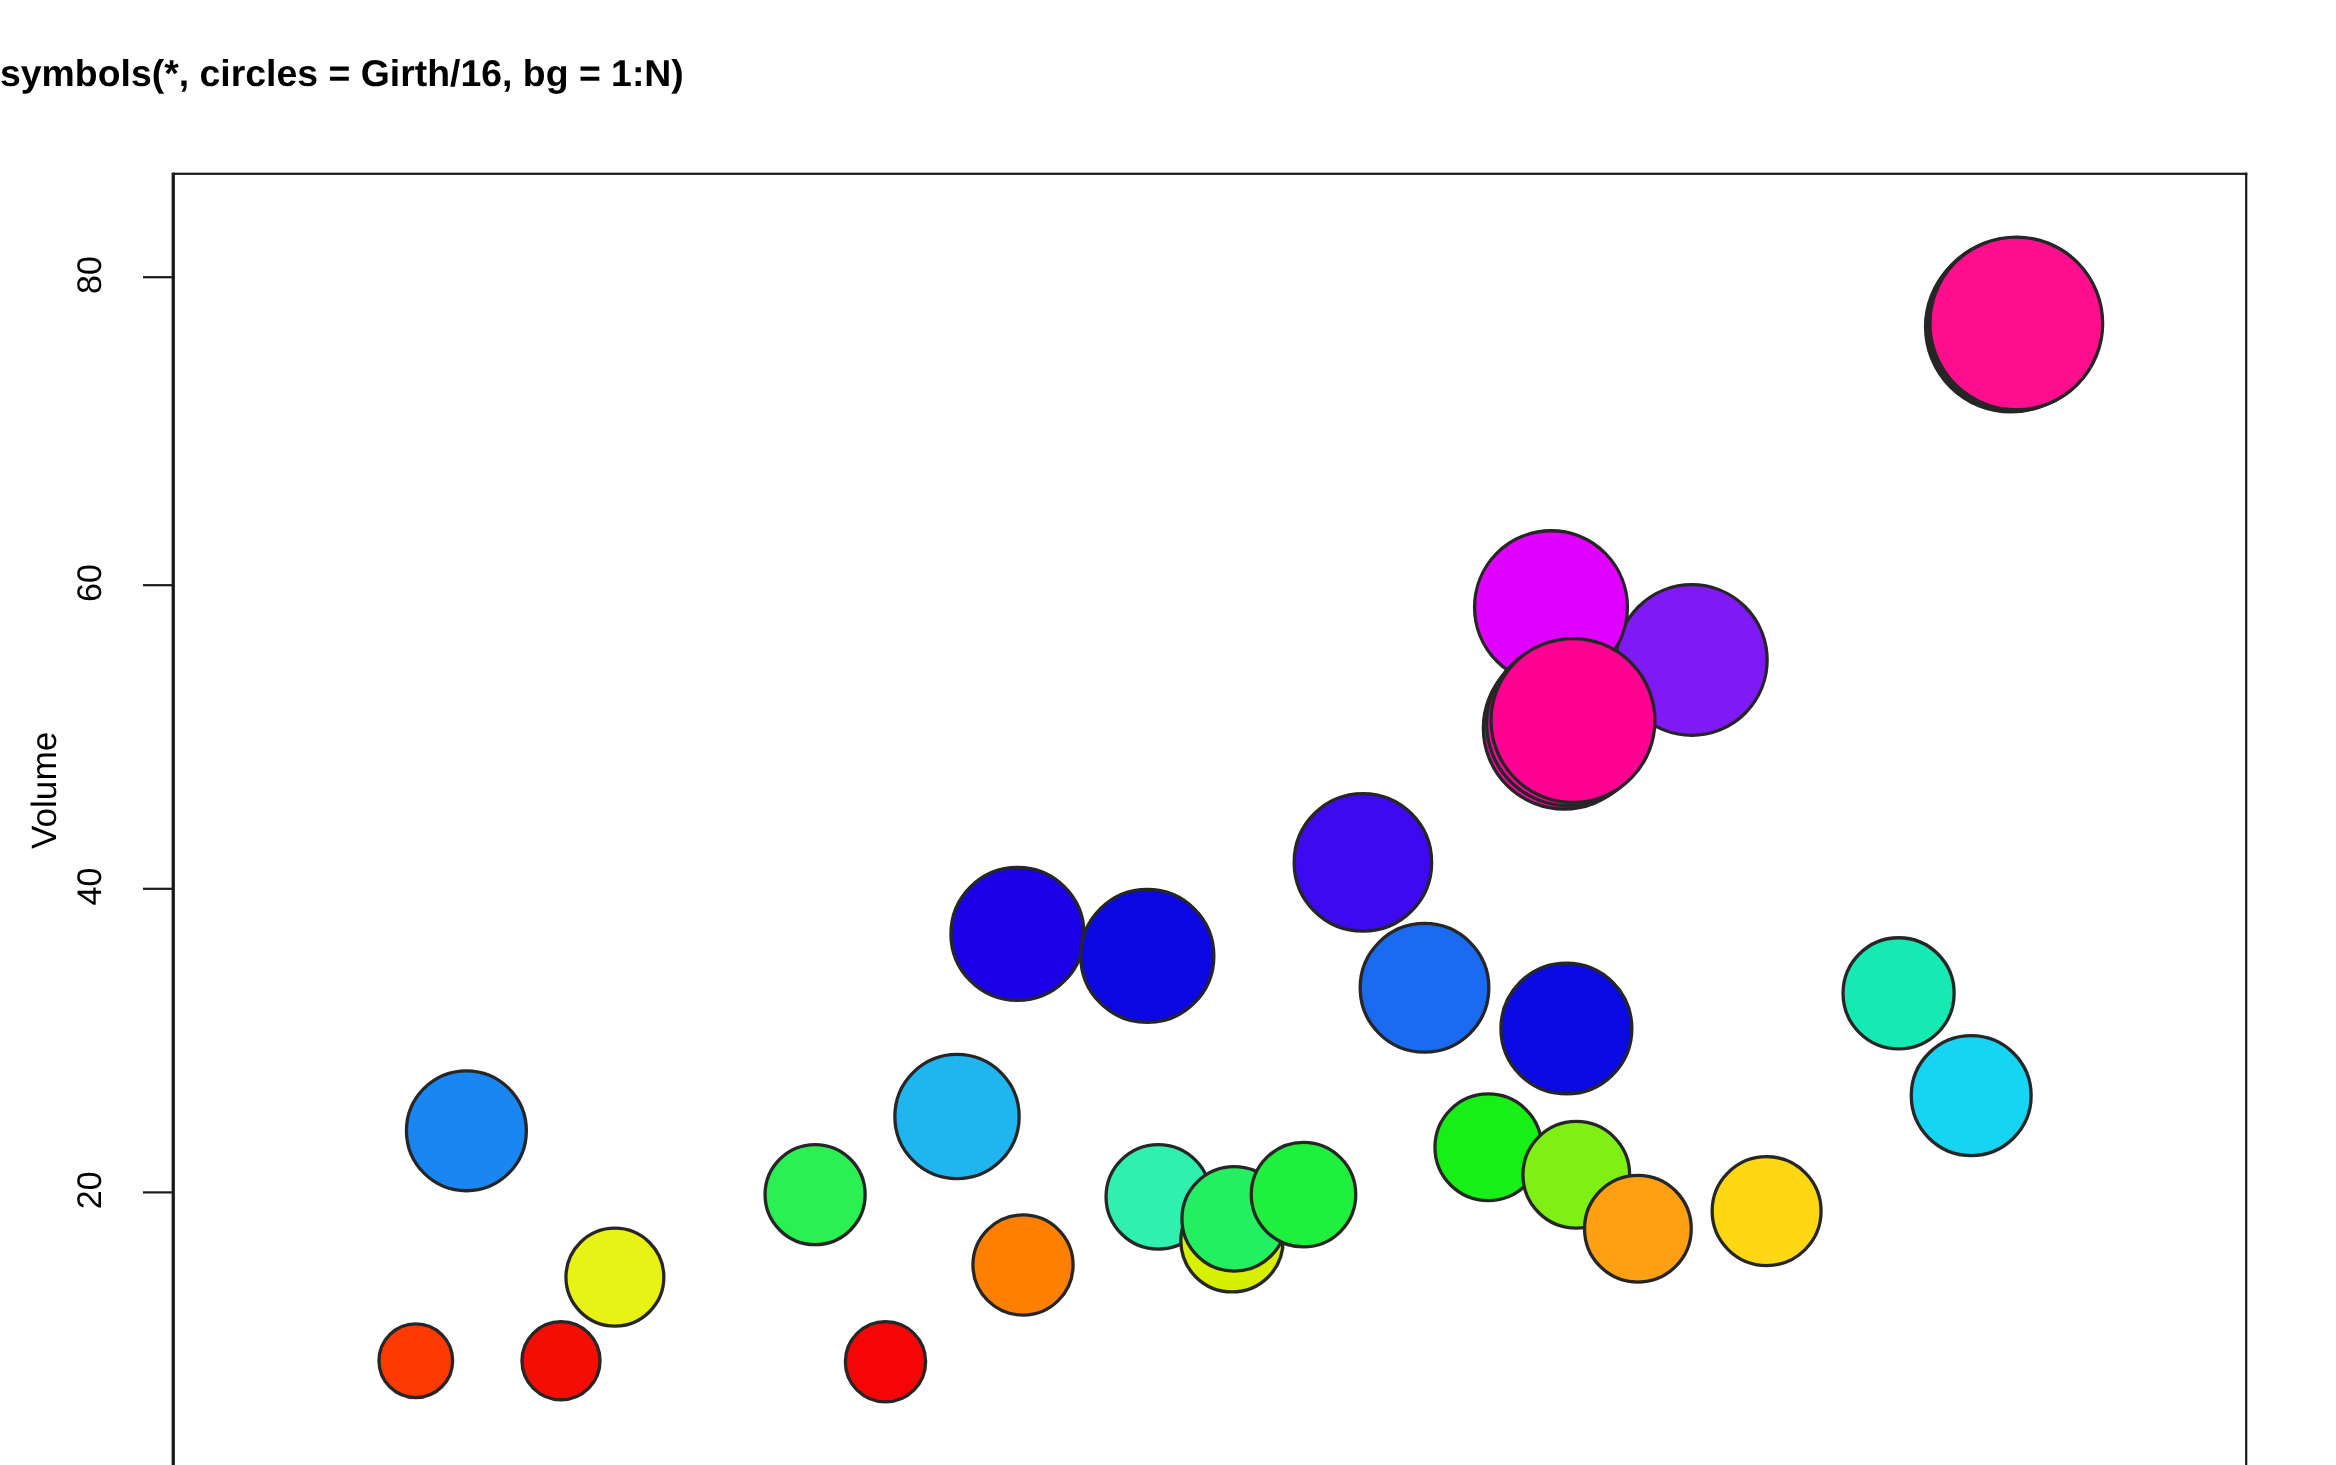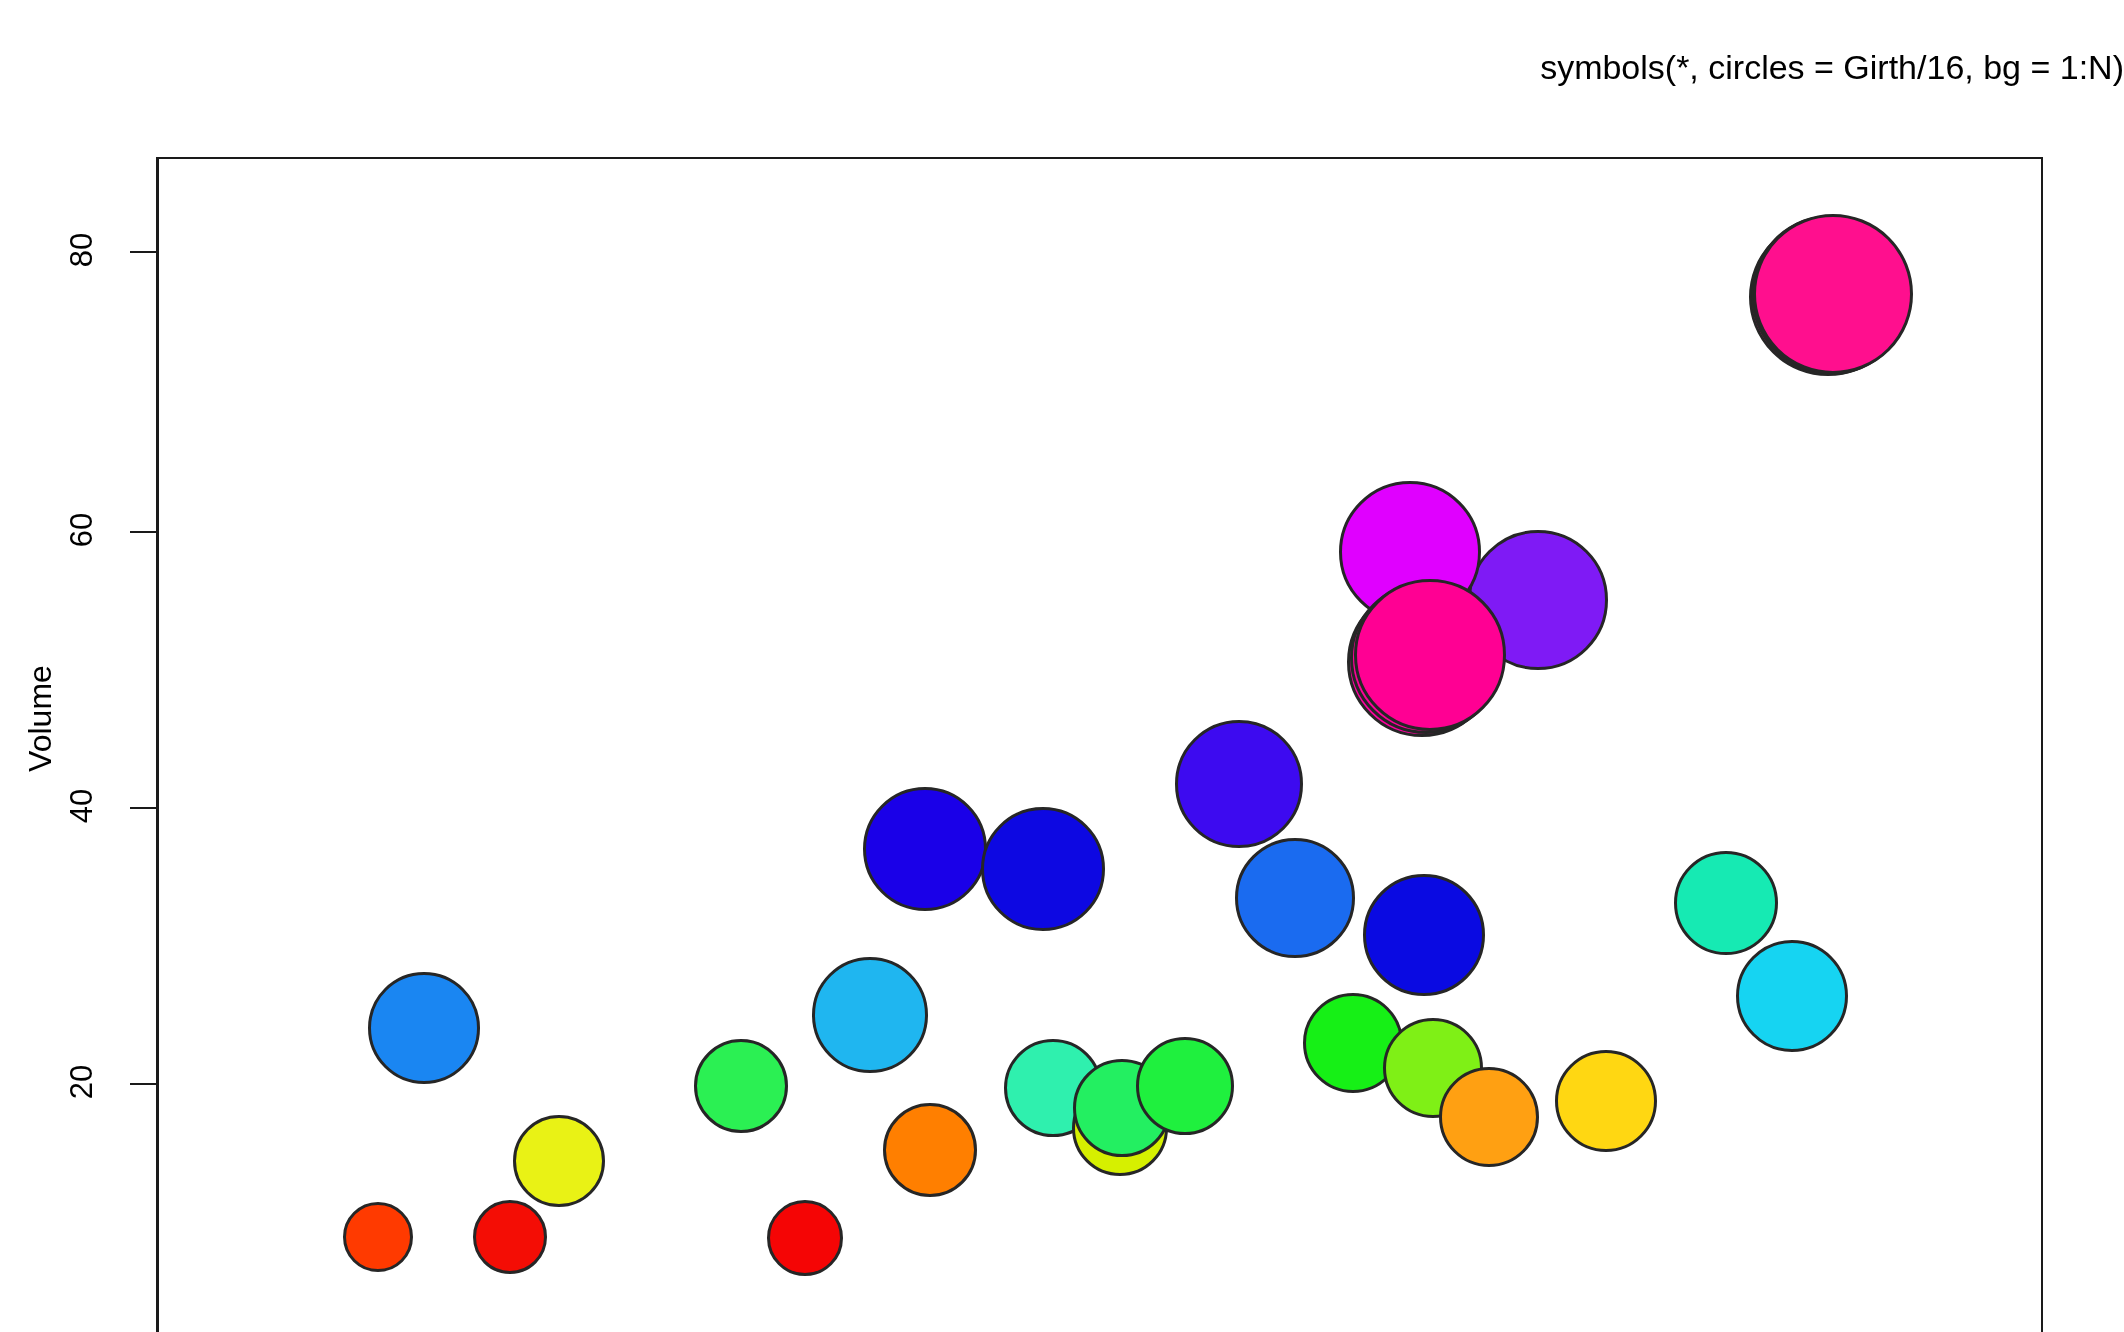--- a/index.html
+++ b/index.html
@@ -20,23 +20,23 @@
     top: 0;
     width: 2124px;
     height: 1332px;
     background: #ffffff;
   }
   #chart-title {
     position: absolute;
     left: 0;
     top: 48px;
     width: 2124px;
-    text-align: right;
+    text-align: left;
     font-family: "Liberation Sans", sans-serif;
-    font-weight: normal;
+    font-weight: bold;
     font-size: 34px;
     color: #000000;
     letter-spacing: 0px;
     white-space: nowrap;
   }
   #plot-box {
     position: absolute;
     left: 157px;
     top: 157px;
     width: 1886px;

